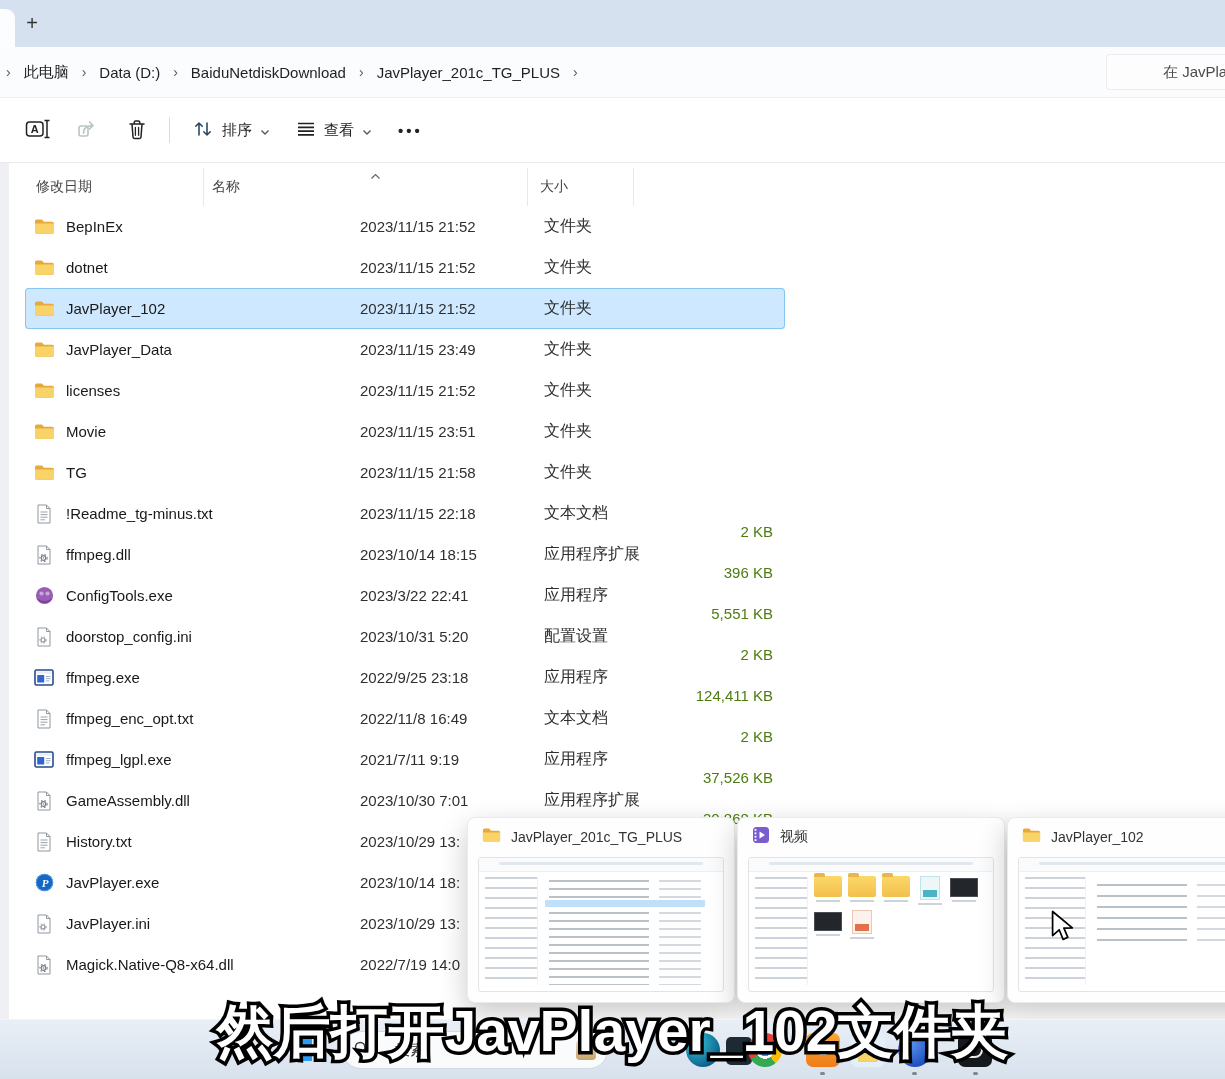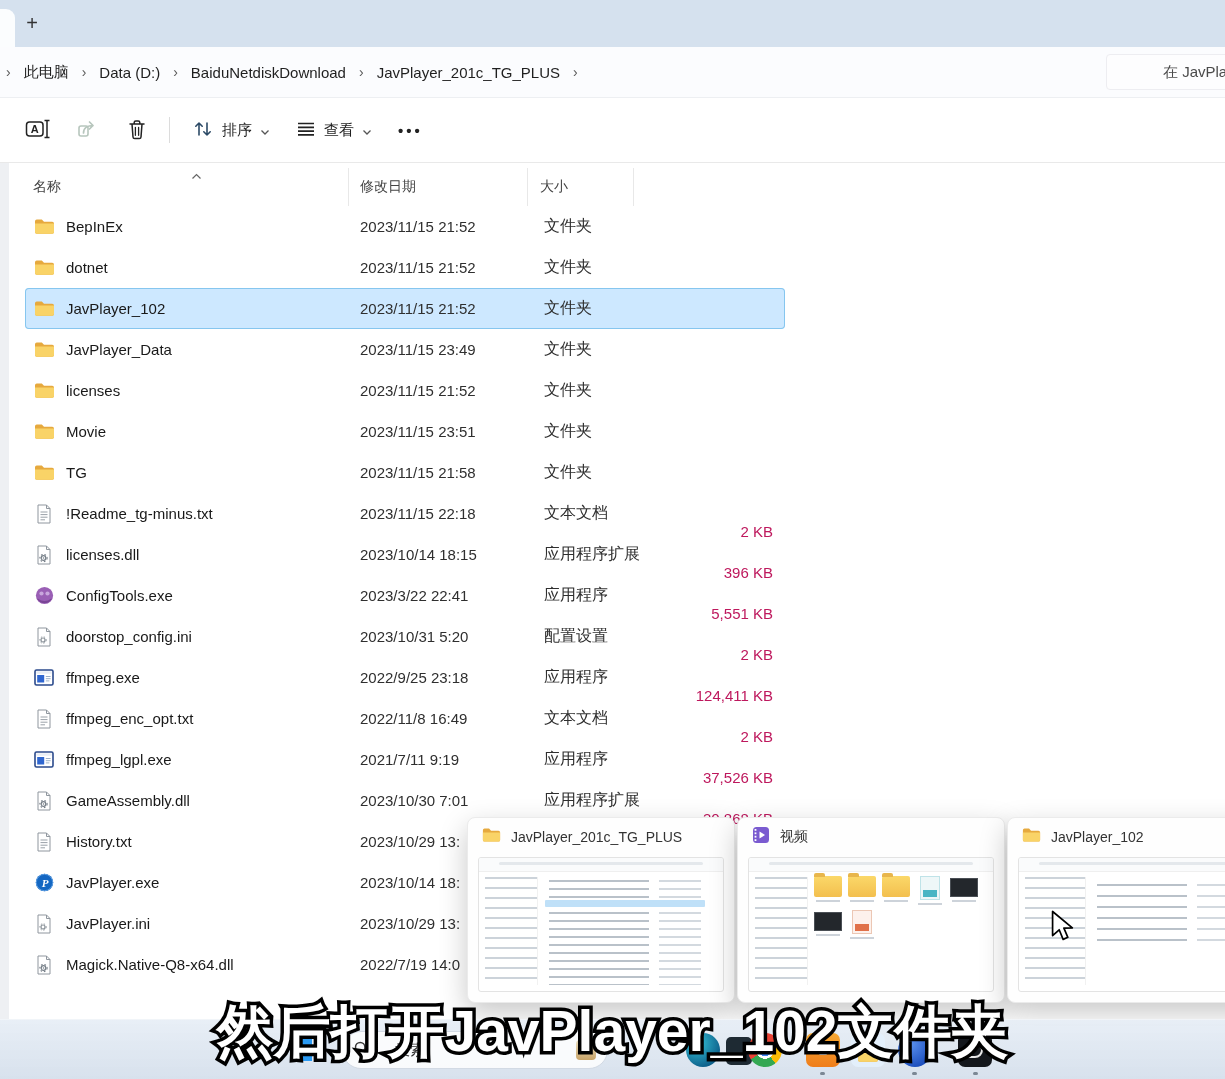--- a/index.html
+++ b/index.html
@@ -41,21 +41,21 @@
   .sort-caret{position:absolute;left:166px;top:-1px;}
 
   
   .filelist{position:absolute;left:25px;top:206px;width:760px;}
   .row{position:relative;height:41px;display:flex;align-items:center;border-radius:4px;}
   .row.selected{background:#cde8ff;box-shadow:inset 0 0 0 1px #86c6ef;}
   .c-name{width:324px;display:flex;align-items:center;gap:11px;padding-left:8px;box-sizing:border-box;
           font-size:15px;color:#191919;white-space:nowrap;overflow:hidden;}
   .c-date{width:179px;padding-left:11px;box-sizing:border-box;font-size:15px;color:#2f2f2f;white-space:nowrap;}
   .c-type{width:151px;padding-left:16px;box-sizing:border-box;font-size:16px;color:#2f2f2f;}
-  .c-size{width:100px;padding-right:6px;box-sizing:border-box;text-align:right;font-size:15px;color:#be185d;margin-top:36px;}
+  .c-size{width:100px;padding-right:6px;box-sizing:border-box;text-align:right;font-size:15px;color:#4d7c0f;margin-top:36px;}
   .fico{width:22px;height:20px;display:flex;align-items:center;justify-content:center;flex:none;}
   .left-rail{position:absolute;left:0;top:163px;width:9px;height:857px;background:#eef0f3;}
 
   
   .preview-card{position:absolute;top:817px;width:266px;height:184px;background:#fefefe;
                 border:1px solid #ebebeb;border-radius:8px;box-shadow:0 10px 28px rgba(0,0,0,.22);z-index:20;}
   .pc1{left:467px;} .pc2{left:737px;} .pc3{left:1007px;}
   .pc-head{height:37px;display:flex;align-items:center;gap:10px;padding-left:14px;font-size:14px;color:#333;}
   .pc-body{position:absolute;left:10px;right:10px;top:39px;bottom:10px;background:#fff;
            border:1px solid #e3e3e3;border-radius:3px;overflow:hidden;}
@@ -194,31 +194,31 @@
       </span>
     </div>
     <div class="tbtn">
       <span class="dots3">•••</span>
     </div>
   </div>
 
   <div class="left-rail"></div>
 
   <div class="listheader">
+    <div class="lh lh-date">
+      <span>修改日期</span>
+    </div>
     <div class="lh lh-name">
       <span>名称</span>
       <span class="sort-caret">
         <svg width="11" height="7" viewBox="0 0 11 7">
             <path d="M1.5 5.5 L5.5 1.5 L9.5 5.5" fill="none" stroke="#666" stroke-width="1.2"></path>
           </svg>
       </span>
     </div>
-    <div class="lh lh-date">
-      <span>修改日期</span>
-    </div>
     <div class="lh lh-size">
       <span>大小</span>
     </div>
   </div>
 
   <div class="filelist" id="rows">
       <div class="row">
         <div class="c-name">
           <span class="fico">
             <svg width="21" height="17" viewBox="0 0 21 17">
@@ -335,21 +335,21 @@
         <div class="c-name">
           <span class="fico">
             <svg width="16" height="20" viewBox="0 0 16 20">
               <path d="M2 1 h8.5 L14 4.5 V19 H2 Z" fill="#fff" stroke="#8f969e"></path>
               <path d="M10.5 1 V4.5 H14" fill="none" stroke="#8f969e"></path>
               <circle cx="7.5" cy="13" r="2.3" fill="none" stroke="#767f88" stroke-width="1.2"></circle>
               <circle cx="7.5" cy="13" r="3.6" fill="none" stroke="#767f88" stroke-width="1.1" stroke-dasharray="1.6 1.9"></circle>
               <circle cx="7.5" cy="13" r="0.8" fill="#767f88"></circle>
             </svg>
           </span>
-          <span>licenses.dll</span>
+          <span>ffmpeg.dll</span>
         </div>
         <div class="c-date">2023/10/14 18:15</div>
         <div class="c-type">应用程序扩展</div>
         <div class="c-size">396 KB</div>
       </div>
       <div class="row">
         <div class="c-name">
           <span class="fico">
             <svg width="19" height="19" viewBox="0 0 19 19">
               <circle cx="9.5" cy="9.5" r="8.6" fill="#9a5fb5"></circle>

